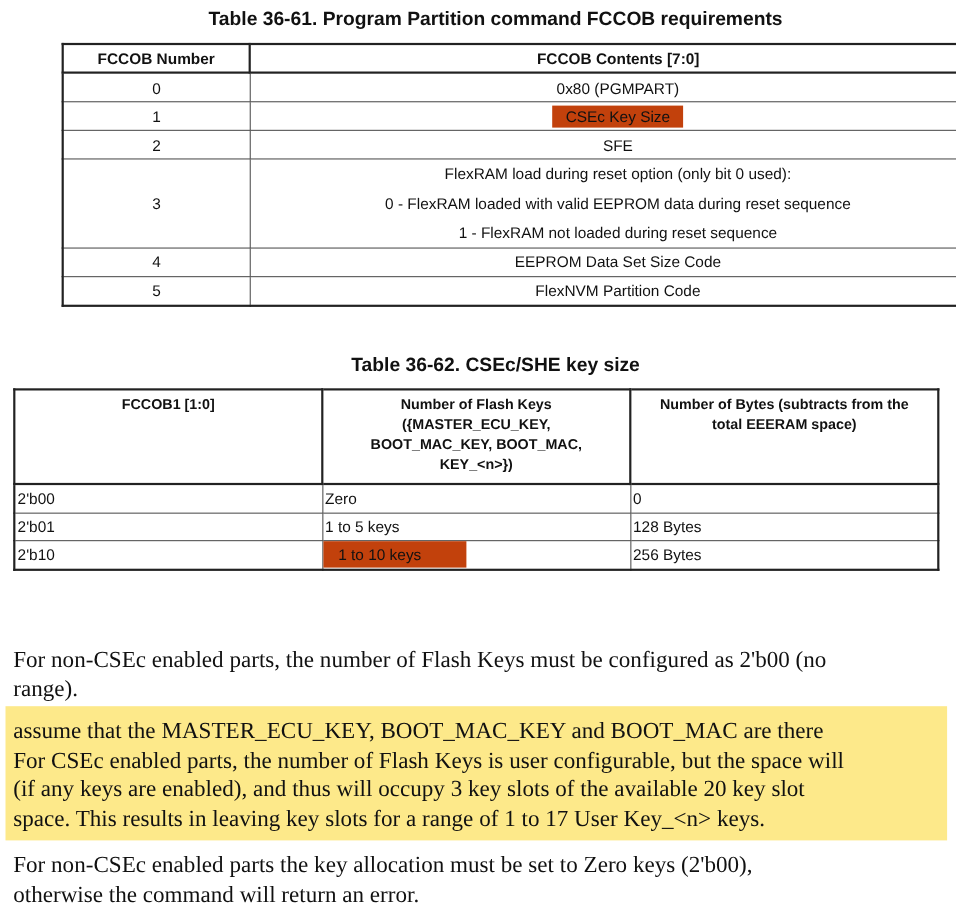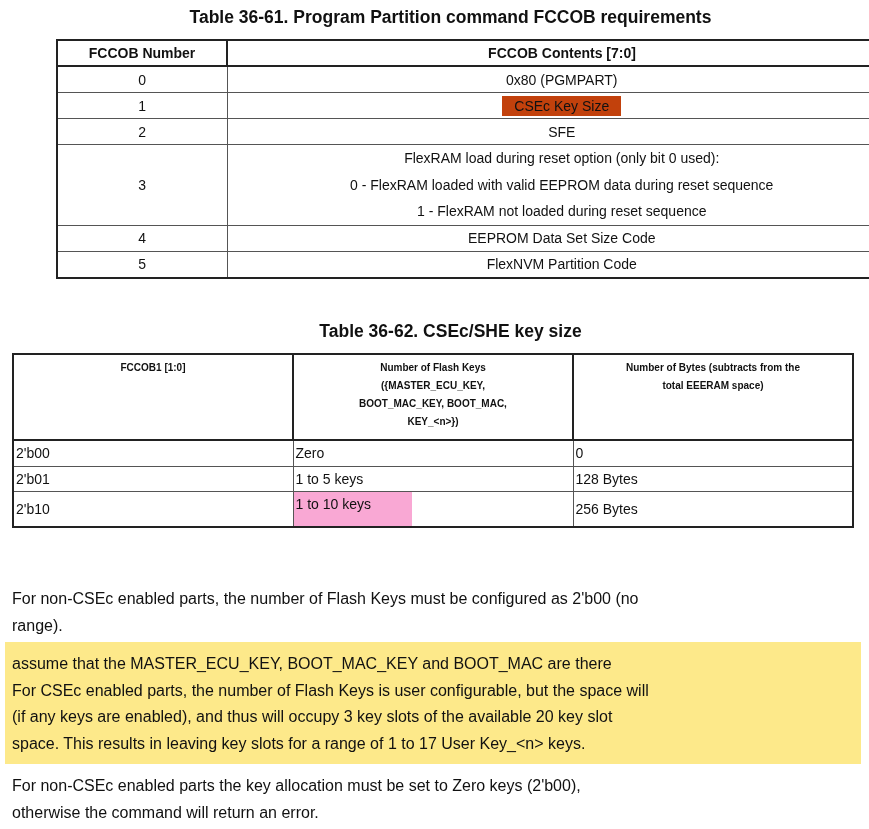--- a/index.html
+++ b/index.html
@@ -13,28 +13,28 @@
   table { border-collapse: collapse; position: absolute; font-family: "Liberation Sans", sans-serif; font-size: 14px; color: #111; }
   td, th { border: 1px solid #555; padding: 0; }
   th { font-weight: bold; border: 2px solid #222; }
   #t1 { left: 12px; top: 39px; width: 842px; border: 2px solid #222; margin-left: 44px; }
   #t1 th { height: 24px; text-align: center; }
   #t1 td { text-align: center; height: 25px; }
   #t1 .c1 { width: 168px; }
   #t1 .multi div { height: 26.5px; line-height: 26.5px; }
   .hl { background: #c2410c; padding: 2px 12px; }
   #t2 { left: 12px; top: 353px; width: 842px; border: 2px solid #222; }
-  #t2 th { vertical-align: top; text-align: center; height: 80px; padding-top: 4px; line-height: 18px; font-size: 10px; border-radius: 29px; }
+  #t2 th { vertical-align: top; text-align: center; height: 80px; padding-top: 4px; line-height: 18px; font-size: 13px; border-radius: 29px; }
   #t2 td { text-align: left; height: 24.5px; padding-left: 2px; }
   #t2 .c1 { width: 278px; }
   #t2 .c2 { width: 278px; }
-  .hl2 { background: #f9a8d4; display: inline-block; width: 116px; height: 34px; line-height: 24px; margin-left: -2px; padding-left: 2px; }
+  .hl2 { background: #c2410c; display: inline-block; width: 116px; height: 24px; line-height: 24px; margin-left: -2px; padding-left: 14px; }
   .para {
     position: absolute; left: 12px; width: 846px;
-    font-family: Liberation Sans, sans-serif; font-size: 16px; line-height: 26.5px; color: #111;
+    font-family: Liberation Serif, serif; font-size: 21px; line-height: 26.5px; color: #111;
   }
   #p2box { position: absolute; left: 5px; top: 642px; width: 856px; height: 122px; background: #fde98a; }
 </style>
 </head>
 <body>
 
 <div class="caption" style="top:7px;">Table 36-61.  Program Partition command FCCOB requirements</div>
 
 <table id="t1">
   <tbody>

